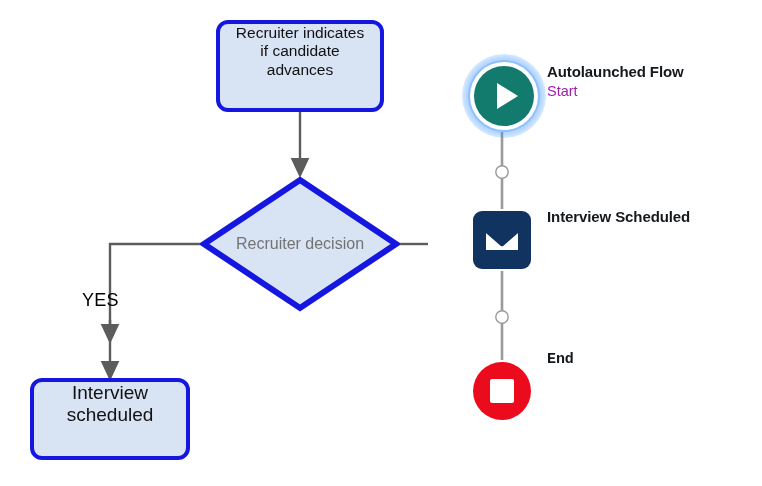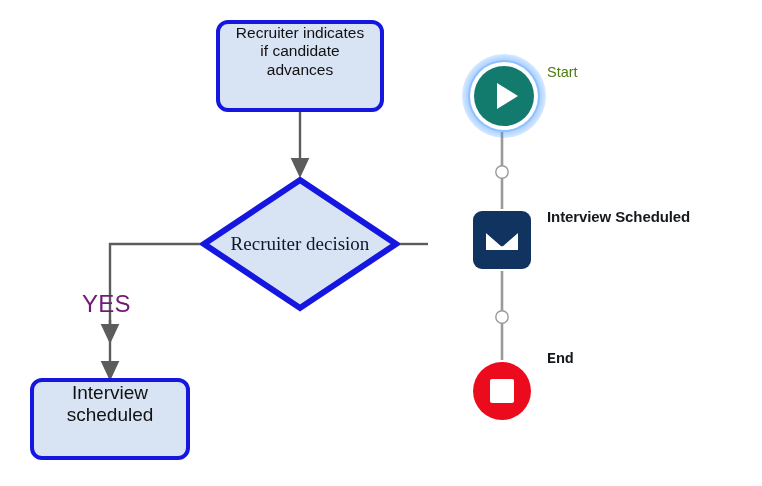--- a/index.html
+++ b/index.html
@@ -68,32 +68,31 @@
     position: absolute;
     inset: 0;
   }
   #node-recruiter-decision .diamond-text {
     position: absolute;
     inset: 0;
     display: flex;
     align-items: center;
     justify-content: center;
     text-align: center;
-    font-size: 19px;
-    color: #0f172a;
+    font-size: 16px;
+    color: #737373;
     line-height: 1.2;
-    font-family: Liberation Serif, serif;
   }
 
   .yes-label {
     position: absolute;
     left: 82px;
     top: 290px;
-    font-size: 24px;
-    color: #701a75;
+    font-size: 18px;
+    color: #000000;
     letter-spacing: 0.3px;
   }
 
   
   .flow-node-wrap {
     position: absolute;
   }
 
   #flow-start-node {
     left: 470px;
@@ -188,21 +187,21 @@
     font-size: 15px;
     font-weight: bold;
     line-height: 1.25;
     display: block;
     letter-spacing: -0.1px;
   }
   .flow-label .sub {
     font-size: 14.5px;
     line-height: 1.3;
     display: block;
-    color: #4d7c0f;
+    color: #a21caf;
   }
   #label-start { left: 547px; top: 63px; }
   #label-email { left: 547px; top: 208px; }
   #label-end   { left: 547px; top: 351px; font-family: Liberation Mono, monospace; }
 </style>
 </head>
 <body>
 
 <svg id="canvas" viewBox="0 0 762 486">
 
@@ -245,20 +244,21 @@
 </div>
 
 <div class="flow-node-wrap" id="flow-start-node">
   <div class="start-glow"></div>
   <div class="start-ring"></div>
   <div class="start-disc">
     <div class="play-tri"></div>
   </div>
 </div>
 <div class="flow-label" id="label-start">
+  <span class="ttl">Autolaunched Flow</span>
   <span class="sub">Start</span>
 </div>
 
 <div class="flow-node-wrap" id="flow-email-node">
   <div class="email-square">
     <svg width="36" height="28" viewBox="0 0 36 28">
       <path d="M2,4 h32 v20 h-32 z" fill="#ffffff"></path>
       <path d="M2,4 L18,18 L34,4" fill="none" stroke="#10335f" stroke-width="4.4" stroke-linejoin="round" stroke-linecap="round"></path>
       <path d="M0,1 h36 v4 L18,19 L0,5 z" fill="#10335f"></path>
       <path d="M3,5.2 L18,17.6 L33,5.2" fill="none" stroke="#ffffff" stroke-width="0"></path>

